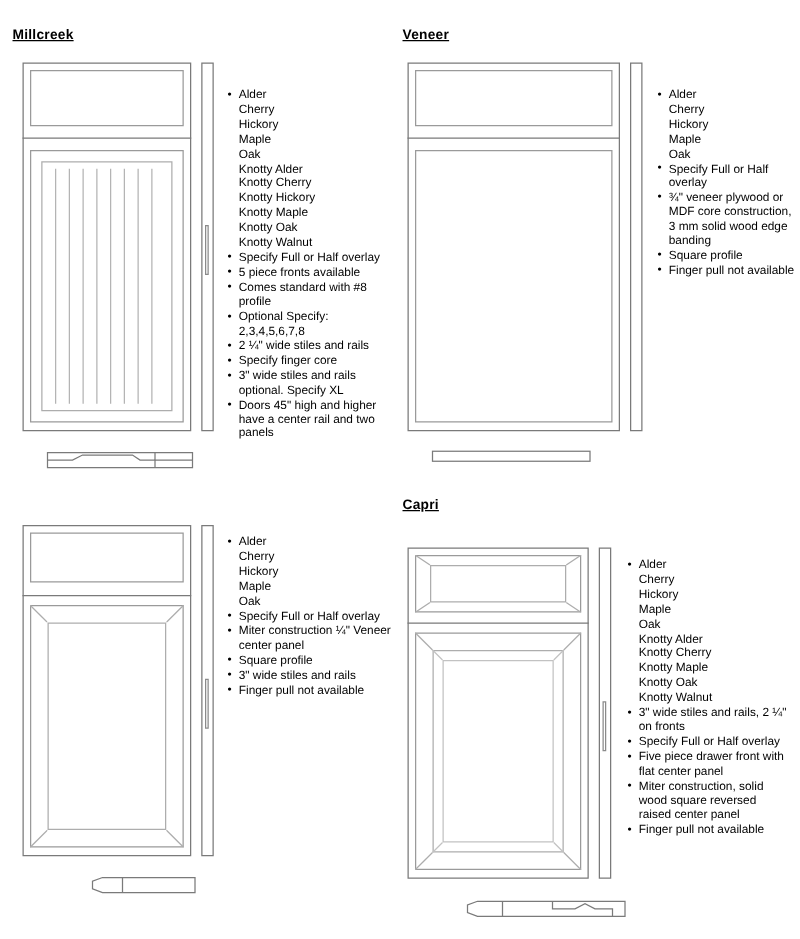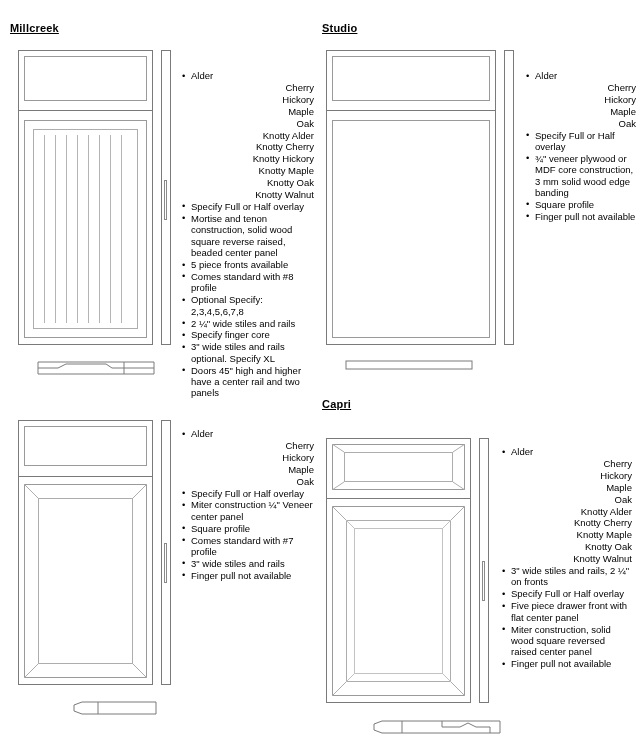--- a/index.html
+++ b/index.html
@@ -84,21 +84,20 @@
     margin: 0 0 0.5px 0;
   }
   .features li.bulleted::before {
     content: "\2022";
     position: absolute;
     left: 0;
     top: -0.5px;
   }
   .features li.plain {
     padding-left: 9px;
-    text-align: right;
   }
   svg { display: block; }
 </style>
 </head>
 <body>
 
 <div class="panel" style="left:10px; top:22px; width:305px;">
   <div class="panel-title">Millcreek</div>
 
   <div class="panel-body" style="height:330px;">
@@ -141,35 +140,34 @@
         <li class="plain">Hickory</li>
         <li class="plain">Maple</li>
         <li class="plain">Oak</li>
         <li class="plain">Knotty Alder</li>
         <li class="plain">Knotty Cherry</li>
         <li class="plain">Knotty Hickory</li>
         <li class="plain">Knotty Maple</li>
         <li class="plain">Knotty Oak</li>
         <li class="plain">Knotty Walnut</li>
         <li class="bulleted">Specify Full or Half overlay</li>
-        <li class="bulleted">Mortise and tenon construction, solid wood square reverse raised, beaded center panel</li>
         <li class="bulleted">5 piece fronts available</li>
         <li class="bulleted">Comes standard with #8 profile</li>
         <li class="bulleted">Optional Specify: 2,3,4,5,6,7,8</li>
         <li class="bulleted">2 ¼" wide stiles and rails</li>
         <li class="bulleted">Specify finger core</li>
         <li class="bulleted">3" wide stiles and rails optional. Specify XL</li>
         <li class="bulleted">Doors 45" high and higher have a center rail and two panels</li>
       </ul>
     </div>
   </div>
 </div>
 
 <div class="panel" style="left:322px; top:22px; width:310px;">
-  <div class="panel-title">Studio</div>
+  <div class="panel-title">Veneer</div>
 
   <div class="panel-body" style="height:330px;">
     <div class="door-area">
       <div class="door-outer" style="left:4px; top:10px; width:170px; height:295px;"></div>
       <div class="door-inner" style="left:10px; top:16px; width:158px; height:45px;"></div>
       <div style="position:absolute; left:4px; top:70px; width:170px; height:0; border-top:1px solid #7a7a7a;"></div>
       <div class="door-inner" style="left:10px; top:80px; width:158px; height:218px;"></div>
 
       <div class="side-strip" style="left:182px; top:10px; width:10px; height:295px;"></div>
 
@@ -241,21 +239,20 @@
     <div class="features" style="left:172px; top:30px; width:132px;">
       <ul>
         <li class="bulleted">Alder</li>
         <li class="plain">Cherry</li>
         <li class="plain">Hickory</li>
         <li class="plain">Maple</li>
         <li class="plain">Oak</li>
         <li class="bulleted">Specify Full or Half overlay</li>
         <li class="bulleted">Miter construction ¼" Veneer center panel</li>
         <li class="bulleted">Square profile</li>
-        <li class="bulleted">Comes standard with #7 profile</li>
         <li class="bulleted">3" wide stiles and rails</li>
         <li class="bulleted">Finger pull not available</li>
       </ul>
     </div>
   </div>
 </div>
 
 <div class="panel" style="left:322px; top:398px; width:310px;">
   <div class="panel-title">Capri</div>
 

